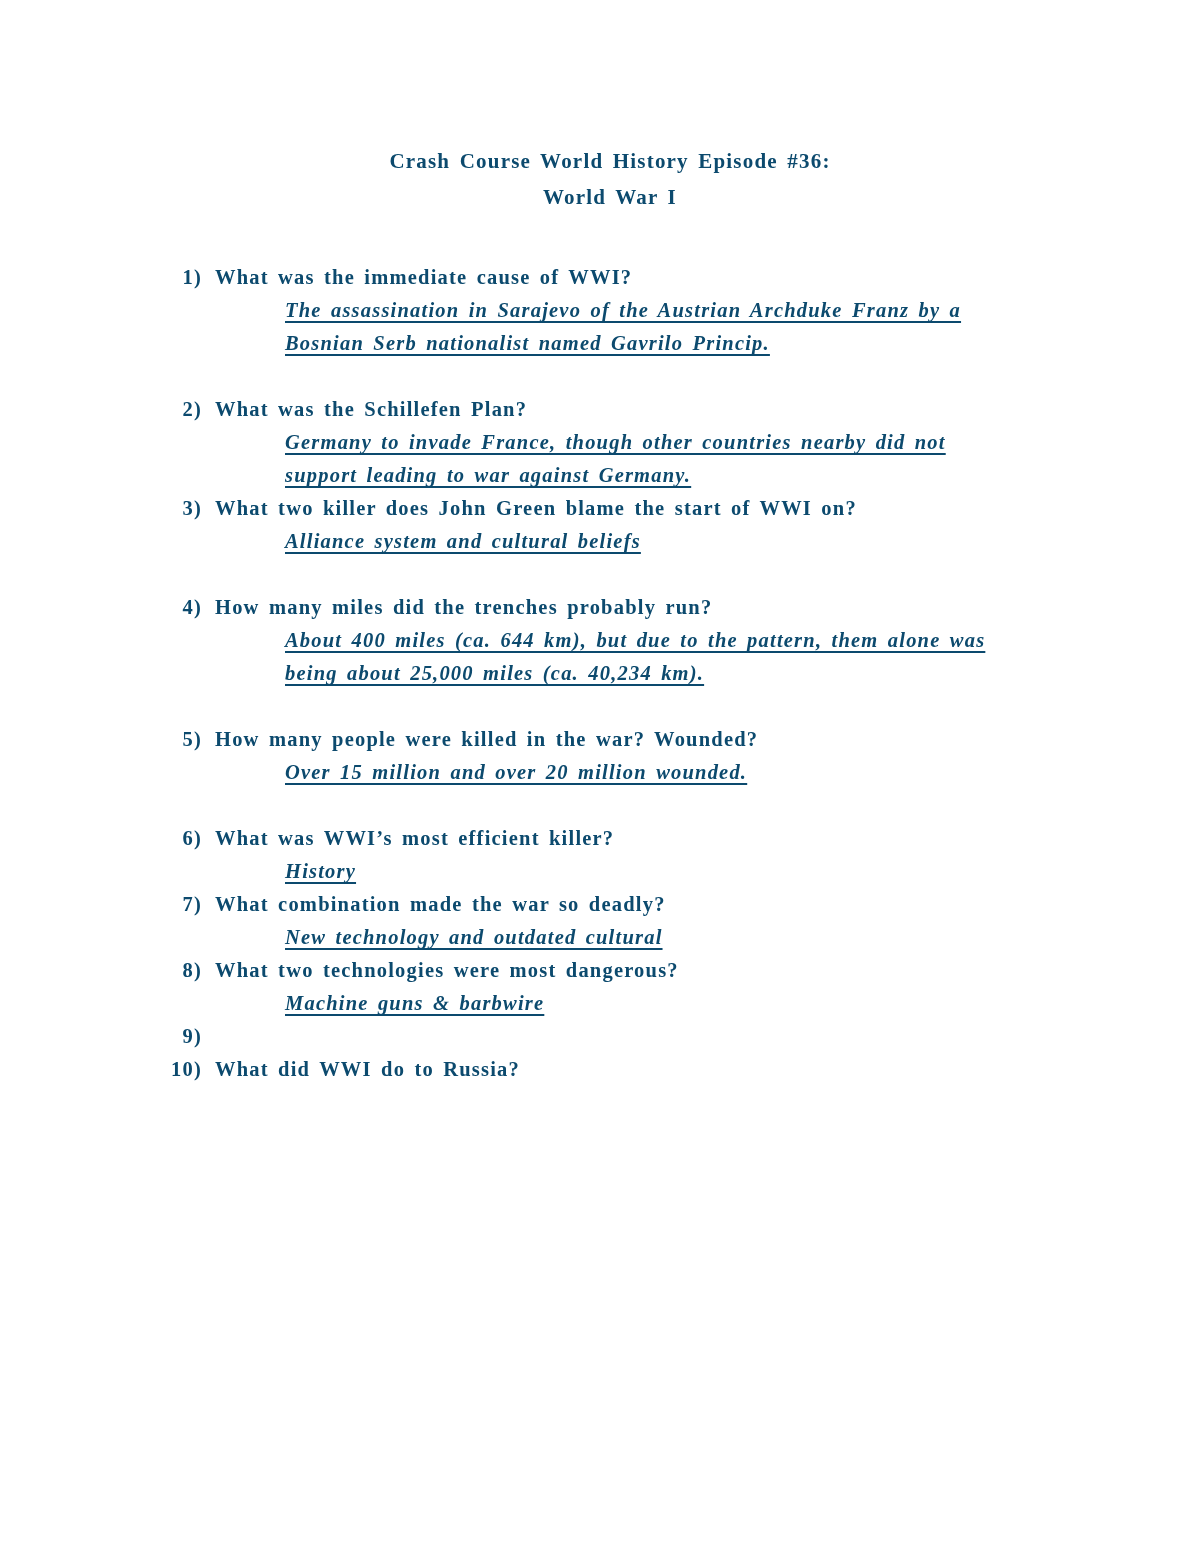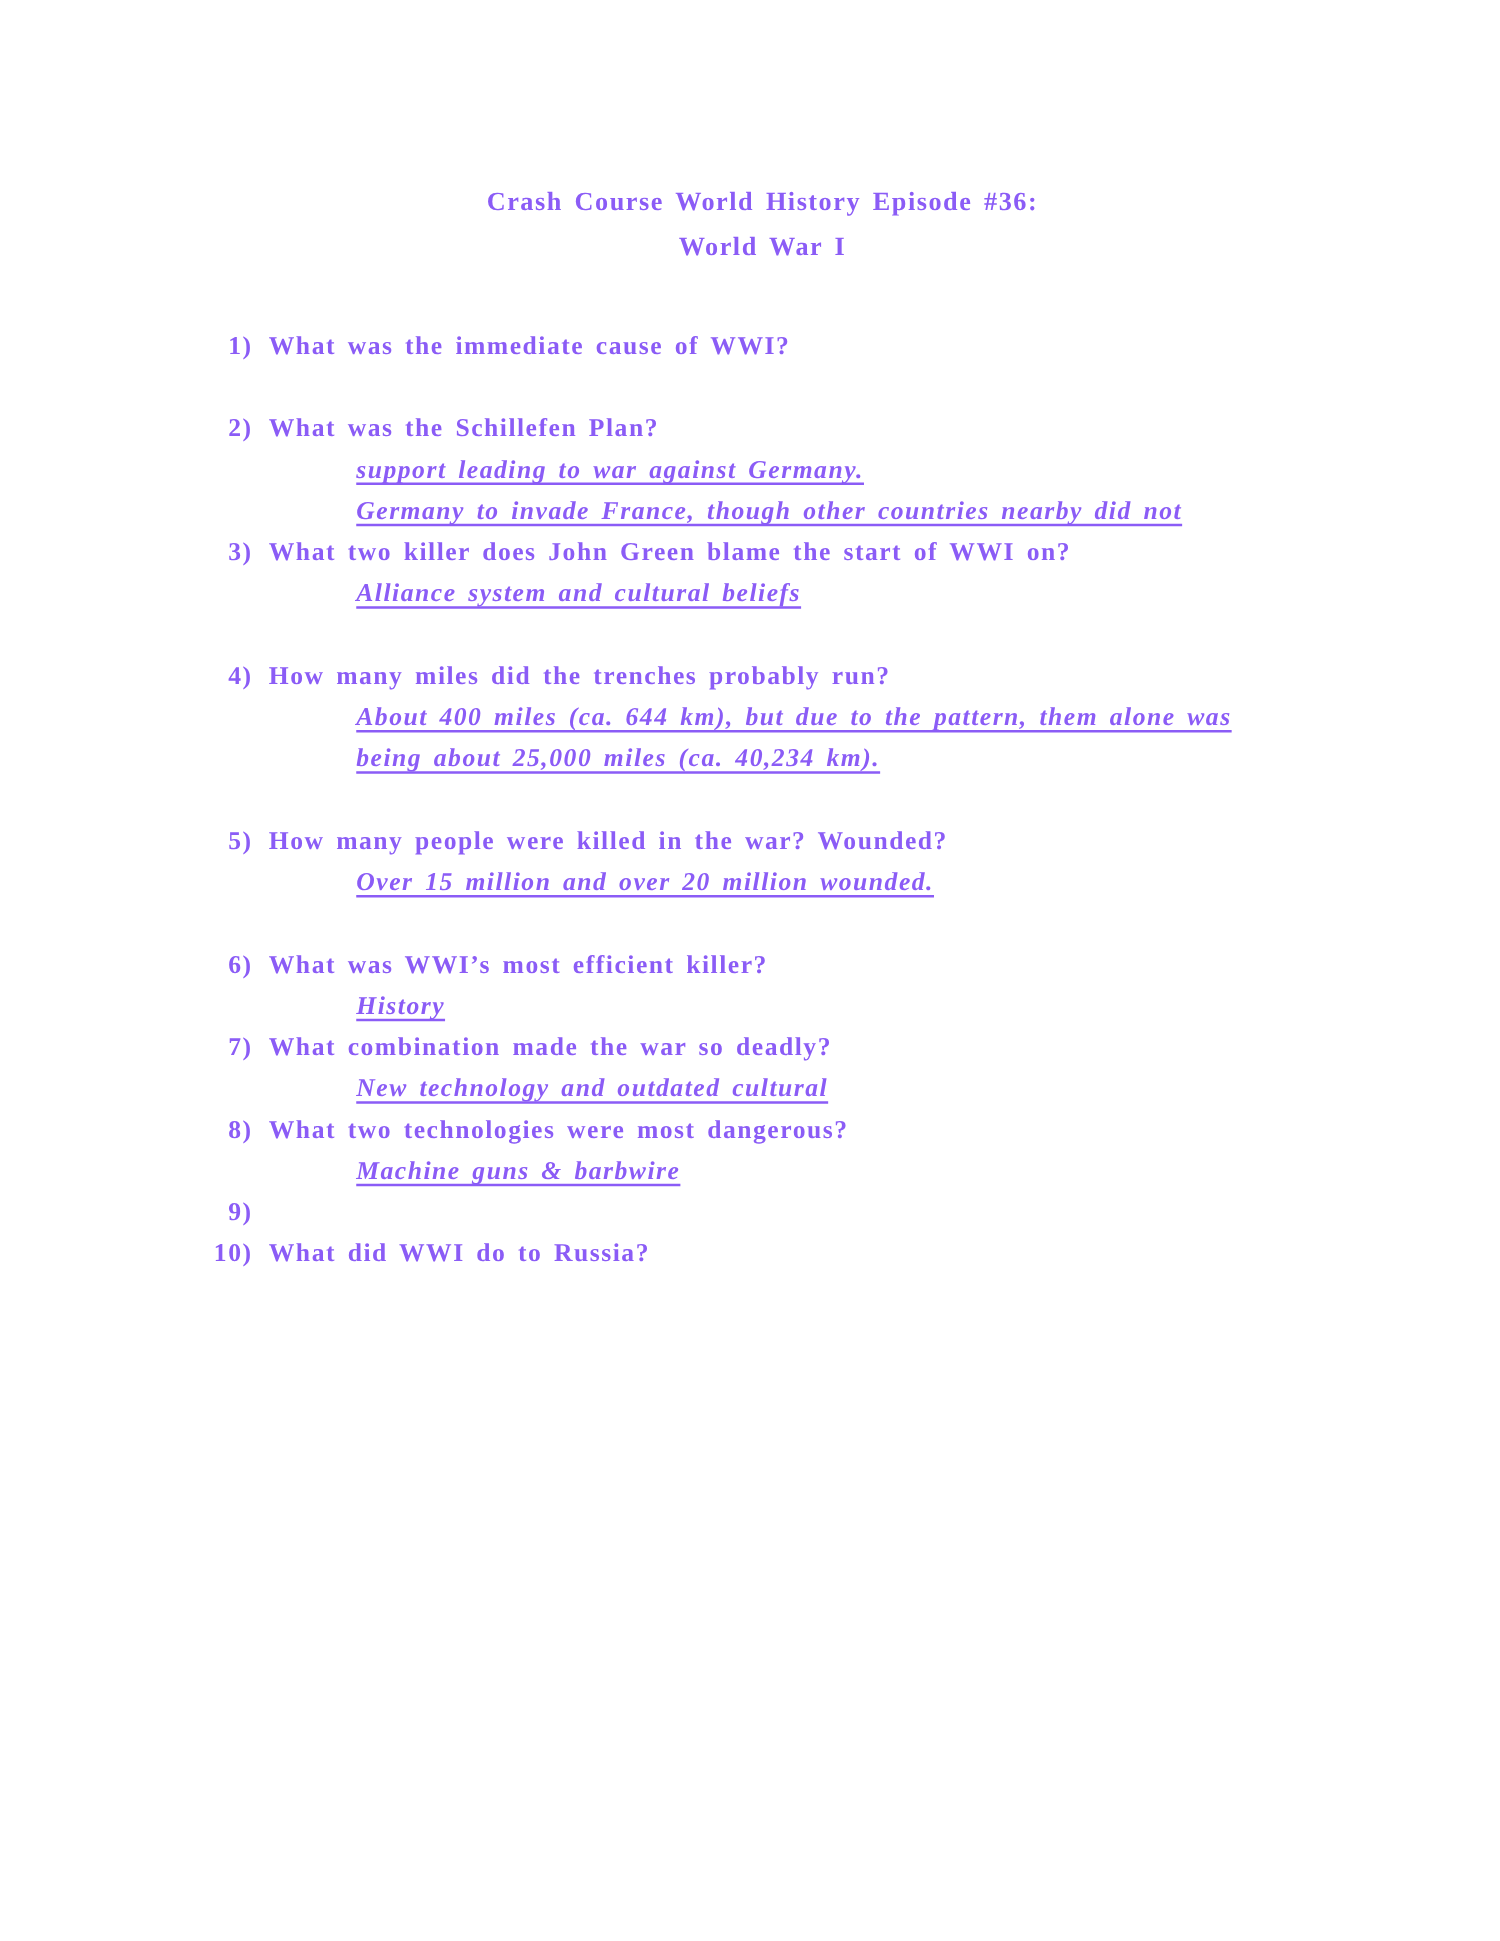--- a/index.html
+++ b/index.html
@@ -5,21 +5,21 @@
   html, body {
     margin: 0;
     padding: 0;
     background: #ffffff;
   }
   .page {
     width: 1200px;
     height: 1553px;
     box-sizing: border-box;
     background: #ffffff;
-    color: #8b5cf6;
+    color: #0c4a6e;
     font-family: "Liberation Serif", "DejaVu Serif", serif;
     font-weight: 700;
     padding: 143px 150px 0 170px;
     overflow: hidden;
   }
   .doc-title {
     text-align: center;
     font-size: 21px;
     line-height: 36px;
     letter-spacing: 1.2px;
@@ -61,30 +61,34 @@
   <header class="doc-title">
     <div class="title-line">Crash Course World History Episode #36:</div>
     <div class="title-line">World War I</div>
   </header>
   <main class="questions" id="questions">
   <section class="qa-item gap-after">
     <div class="q-row">
       <span class="q-num">1)</span>
       <span class="q-text">What was the immediate cause of WWI?</span>
     </div>
+    <div class="answer">
+          <div class="answer-line"><span class="u">The assassination in Sarajevo of the Austrian Archduke Franz by a</span></div>
+          <div class="answer-line"><span class="u">Bosnian Serb nationalist named Gavrilo Princip.</span></div>
+        </div>
   </section>
 
   <section class="qa-item">
     <div class="q-row">
       <span class="q-num">2)</span>
       <span class="q-text">What was the Schillefen Plan?</span>
     </div>
     <div class="answer">
+          <div class="answer-line"><span class="u">Germany to invade France, though other countries nearby did not</span></div>
           <div class="answer-line"><span class="u">support leading to war against Germany.</span></div>
-          <div class="answer-line"><span class="u">Germany to invade France, though other countries nearby did not</span></div>
         </div>
   </section>
 
   <section class="qa-item gap-after">
     <div class="q-row">
       <span class="q-num">3)</span>
       <span class="q-text">What two killer does John Green blame the start of WWI on?</span>
     </div>
     <div class="answer">
           <div class="answer-line"><span class="u">Alliance system and cultural beliefs</span></div>

